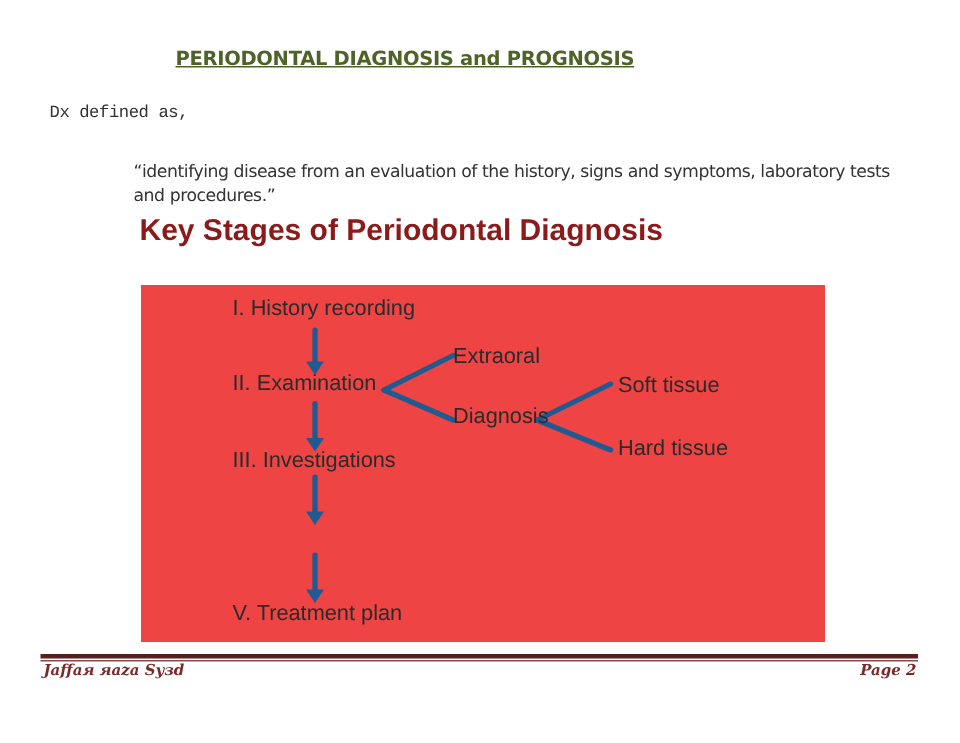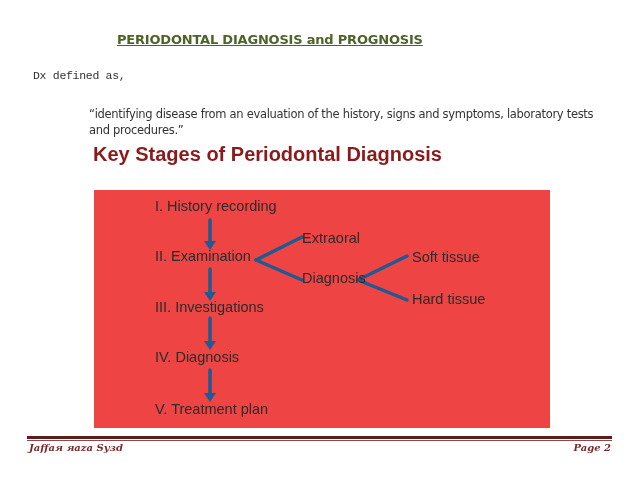--- a/index.html
+++ b/index.html
@@ -78,21 +78,20 @@
       <line x1="162" y1="70" x2="208" y2="90"></line>
 
       <line x1="264" y1="90" x2="313" y2="66"></line>
       <line x1="264" y1="90" x2="313" y2="110"></line>
     </g>
   </svg>
 
   <div class="node" style="left:61px; top:8px;">I. History recording</div>
   <div class="node" style="left:61px; top:44px;margin-top:14px;">II. Examination</div>
   <div class="node" style="left:61px; top:109px;">III. Investigations</div>
-  <div class="node" style="left:61px; top:159px;">IV. Diagnosis</div>
   <div class="node" style="left:61px; top:211px;">V. Treatment plan</div>
 
   <div class="node" style="left:208px; top:40px;">Extraoral</div>
   <div class="node" style="left:208px; top:80px;">Diagnosis</div>
   <div class="node" style="left:318px; top:59px;">Soft tissue</div>
   <div class="node" style="left:318px; top:101px;">Hard tissue</div>
 </div>
 
 <div class="footer-line-thick"></div>
 <div class="footer-line-thin"></div>

